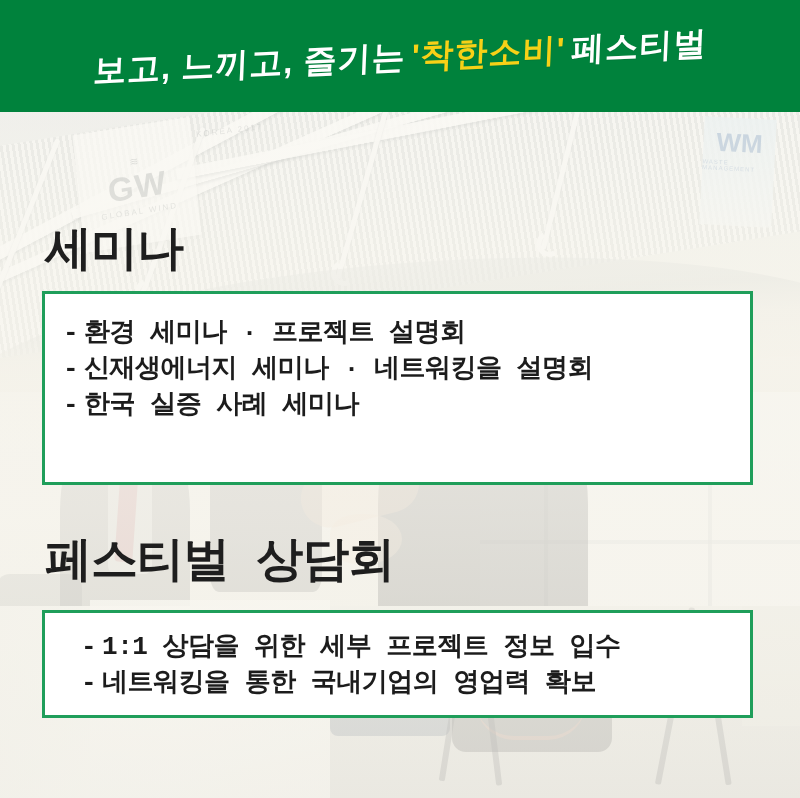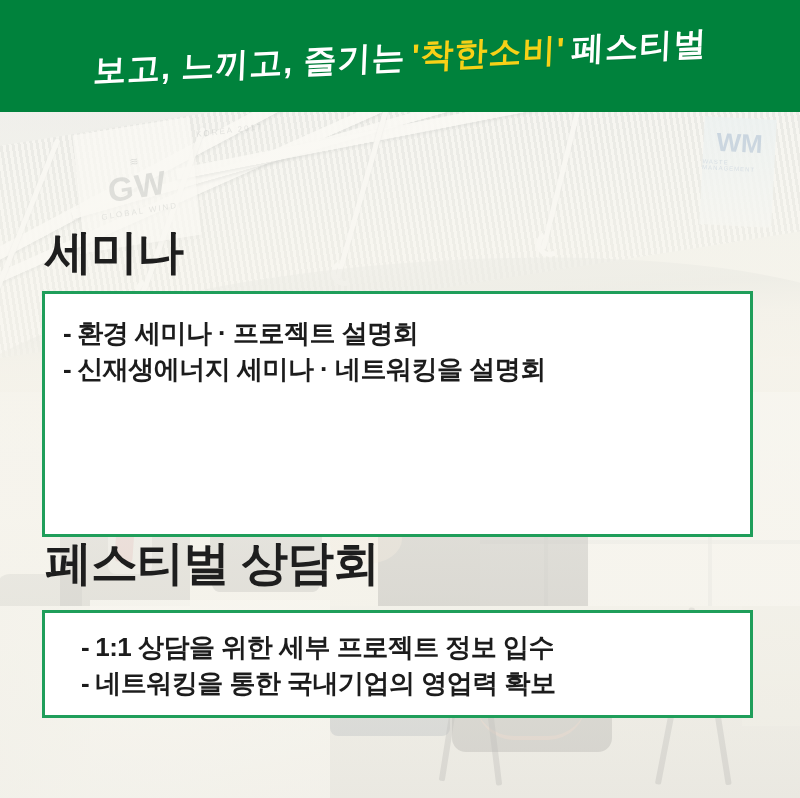--- a/index.html
+++ b/index.html
@@ -372,20 +372,21 @@
   .header-title .part-lead   { color: #ffffff; }
   .header-title .part-accent { color: #f7d117; }
   .header-title .part-tail   { color: #ffffff; }
 
   
   .content {
     position: absolute;
     left: 0; top: 112px;
     width: 800px;
     height: 686px;
+    font-family: Liberation Mono, monospace;
   }
 
   .section-heading {
     position: absolute;
     left: 45px;
     font-size: 47px;
     font-weight: bold;
     line-height: 1;
     color: #1e1e1e;
     letter-spacing: -1px;
@@ -395,21 +396,21 @@
   .heading-consult   { top: 427px; }
 
   .info-box {
     position: absolute;
     left: 42px;
     width: 711px;
     background: #ffffff;
     border: 3px solid #1f9e5a;
     box-sizing: border-box;
   }
-  .box-seminar { top: 179px; height: 246px; }
+  .box-seminar { top: 179px; height: 194px; }
   .box-consult { top: 498px; height: 108px; }
 
   .info-list {
     margin: 0;
     padding: 0;
     list-style: none;
   }
   .box-seminar .info-list { padding: 22px 0 0 18px; }
   .box-consult .info-list { padding: 17px 0 0 36px; }
 
@@ -508,20 +509,23 @@
     <div class="section-heading heading-seminar">세미나</div>
 
     <div class="info-box box-seminar">
       <ul class="info-list">
         <li class="info-item">
           <span class="dash">-</span><span>환경 세미나 ·  프로젝트 설명회</span>
         </li>
         <li class="info-item">
           <span class="dash">-</span><span>신재생에너지 세미나 · 네트워킹을 설명회</span>
         </li>
+        <li class="info-item">
+          <span class="dash">-</span><span>한국 실증 사례 세미나</span>
+        </li>
       </ul>
     </div>
 
     <div class="section-heading heading-consult">페스티벌 상담회</div>
 
     <div class="info-box box-consult">
       <ul class="info-list">
         <li class="info-item">
           <span class="dash">-</span><span>1:1 상담을 위한 세부 프로젝트 정보 입수</span>
         </li>

